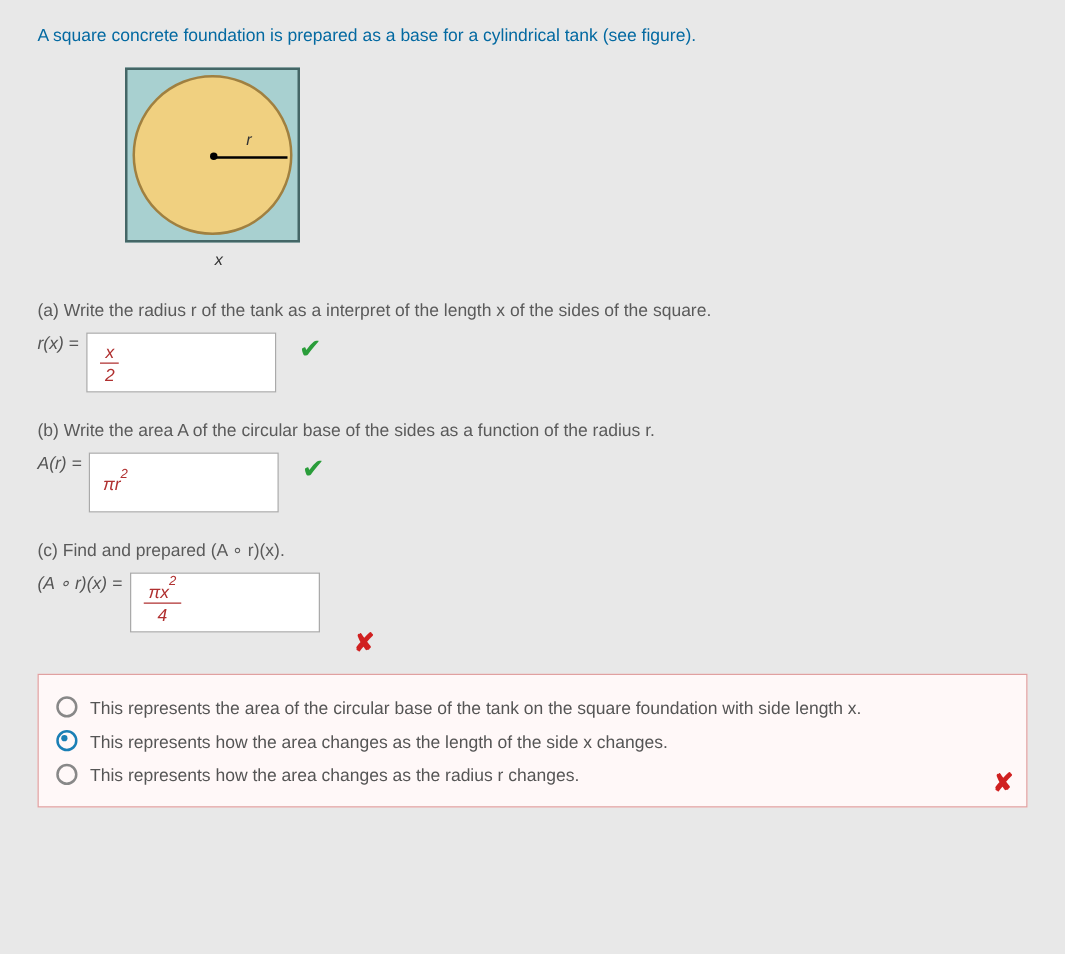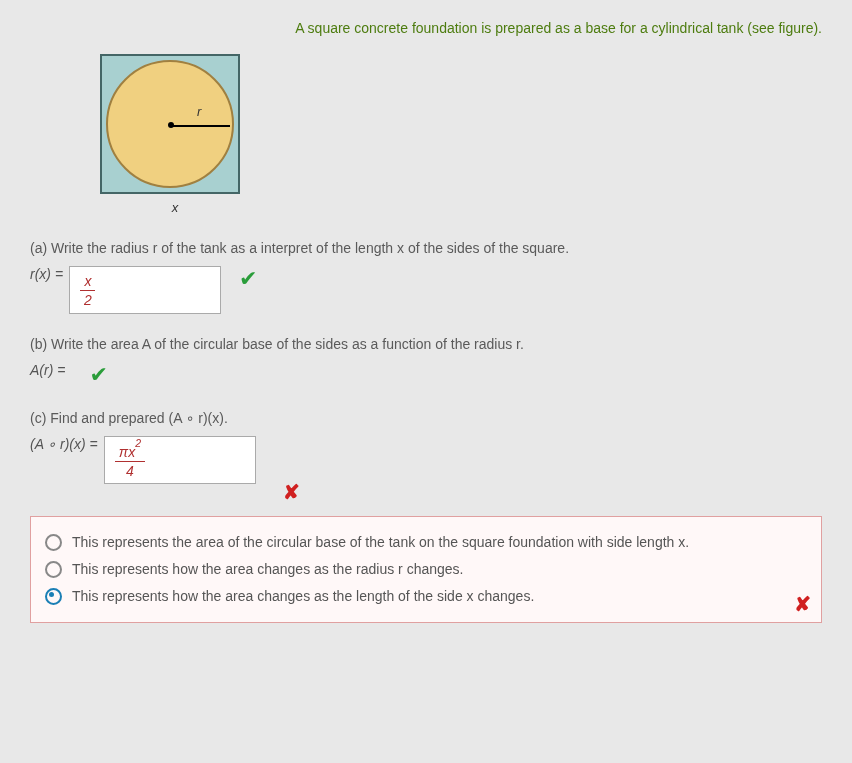--- a/index.html
+++ b/index.html
@@ -5,21 +5,21 @@
   body {
     margin: 0;
     padding: 20px 30px;
     font-family: Arial, Helvetica, sans-serif;
     font-size: 14px;
     color: #5a5a5a;
     background: #e8e8e8;
     width: 852px;
     box-sizing: border-box;
   }
-  .intro { color: #4d7c0f; margin-bottom: 18px; text-align: right; }
+  .intro { color: #0369a1; margin-bottom: 18px; }
   .figure-wrap { margin: 0 0 25px 70px; text-align:center; width:150px;}
   .figure {
     width: 140px;
     height: 140px;
     background: #a8d0d0;
     border: 2px solid #446666;
     position: relative;
     box-sizing: border-box;
   }
   .circle {
@@ -78,20 +78,21 @@
   .cross { color:#d02020; font-size:20px; font-weight:bold; margin-left:18px;}
   .options-box {
     border:1px solid #e0a0a0;
     background:#fff8f8;
     padding:12px 14px;
     margin-top:12px;
     position:relative;
   }
   .option-row {
     display:flex;
+    align-items:center;
     gap:10px;
     padding:5px 0;
     color:#555;
   }
   .radio {
     width:13px;height:13px;border-radius:50%;
     border:2px solid #888;
     flex-shrink:0;
     position:relative;
   }
@@ -126,20 +127,23 @@
       <span class="num">x</span>
       <span class="den">2</span>
     </span>
   </div>
   <span class="check">✔</span>
 </div>
 
 <div class="part">(b) Write the area A of the circular base of the sides as a function of the radius r.</div>
 <div class="answer-row">
   <span class="lhs">A(r) =</span>
+  <div class="answer-box">
+    <span><span>πr</span><sup>2</sup></span>
+  </div>
   <span class="check">✔</span>
 </div>
 
 <div class="part">(c) Find and prepared  (A ∘ r)(x).</div>
 <div class="answer-row">
   <span class="lhs">(A ∘ r)(x) =</span>
   <div class="answer-box">
     <span class="frac">
       <span class="num"><span>πx</span><sup>2</sup></span>
       <span class="den">4</span>
@@ -149,21 +153,21 @@
 <div style="margin-left:235px;margin-top:-4px;">
   <span class="cross">✘</span>
 </div>
 
 <div class="options-box">
   <div class="option-row">
     <span class="radio"></span>
     <span>This represents the area of the circular base of the tank on the square foundation with side length x.</span>
   </div>
   <div class="option-row">
+    <span class="radio selected"></span>
+    <span>This represents how the area changes as the length of the side x changes.</span>
+  </div>
+  <div class="option-row">
     <span class="radio"></span>
     <span>This represents how the area changes as the radius r changes.</span>
-  </div>
-  <div class="option-row">
-    <span class="radio selected"></span>
-    <span>This represents how the area changes as the length of the side x changes.</span>
   </div>
   <span class="xmark-bottom">✘</span>
 </div>
 
 </body></html>

